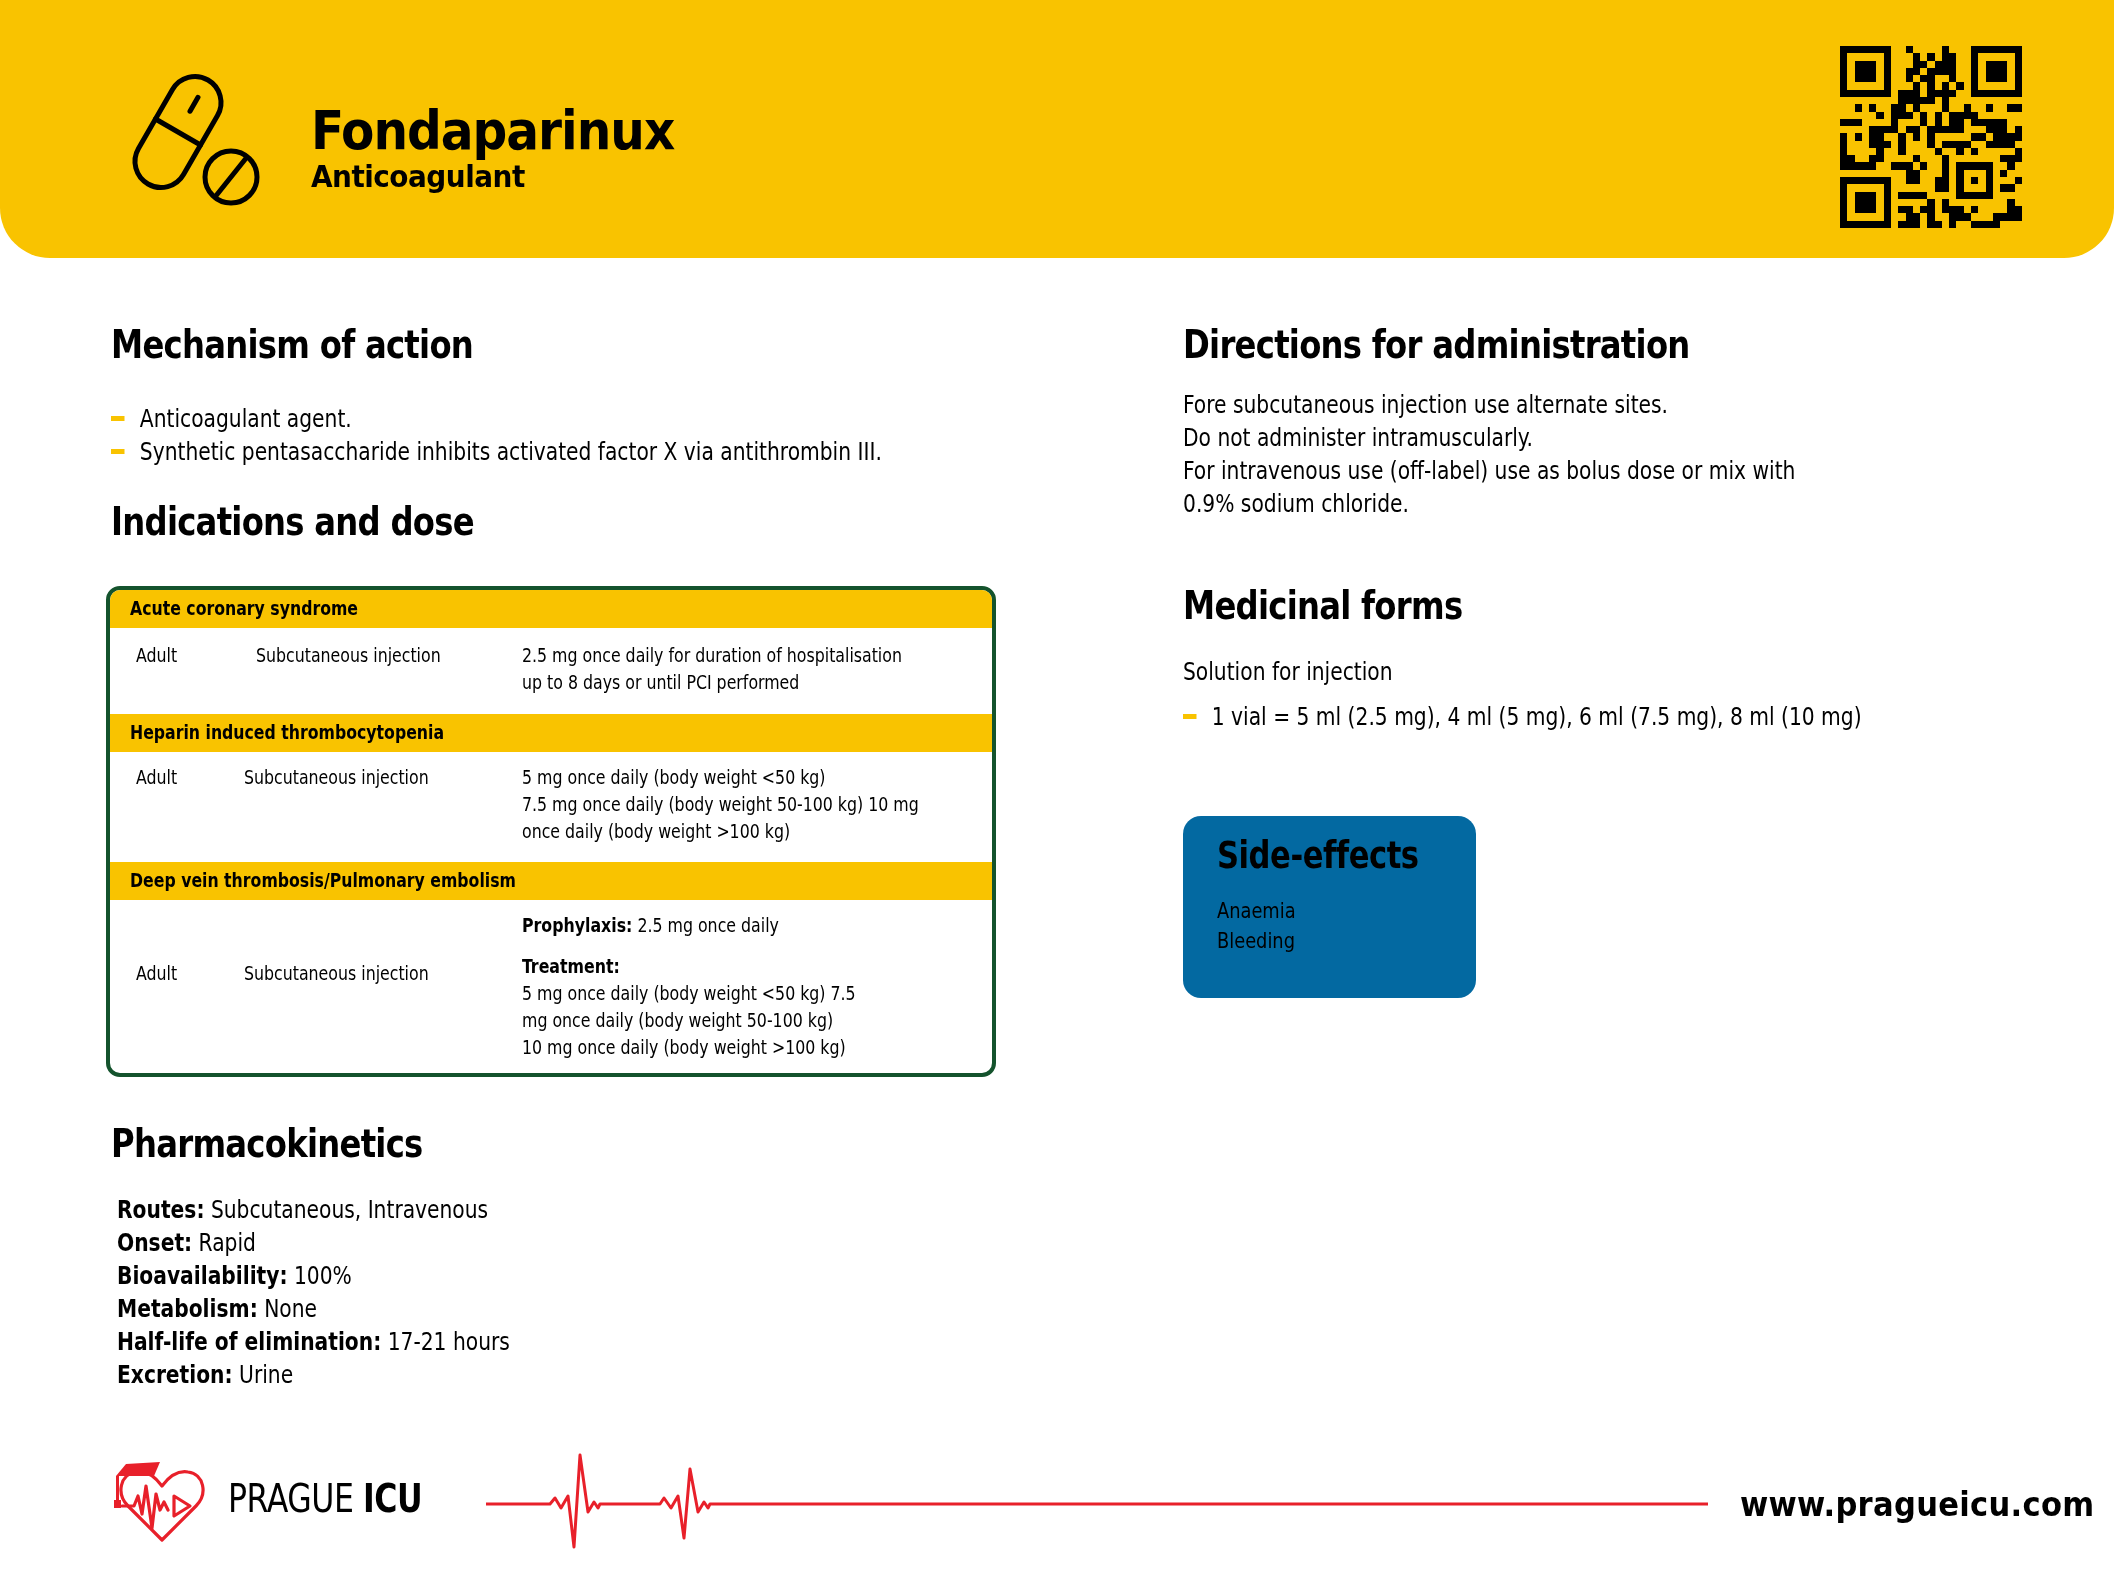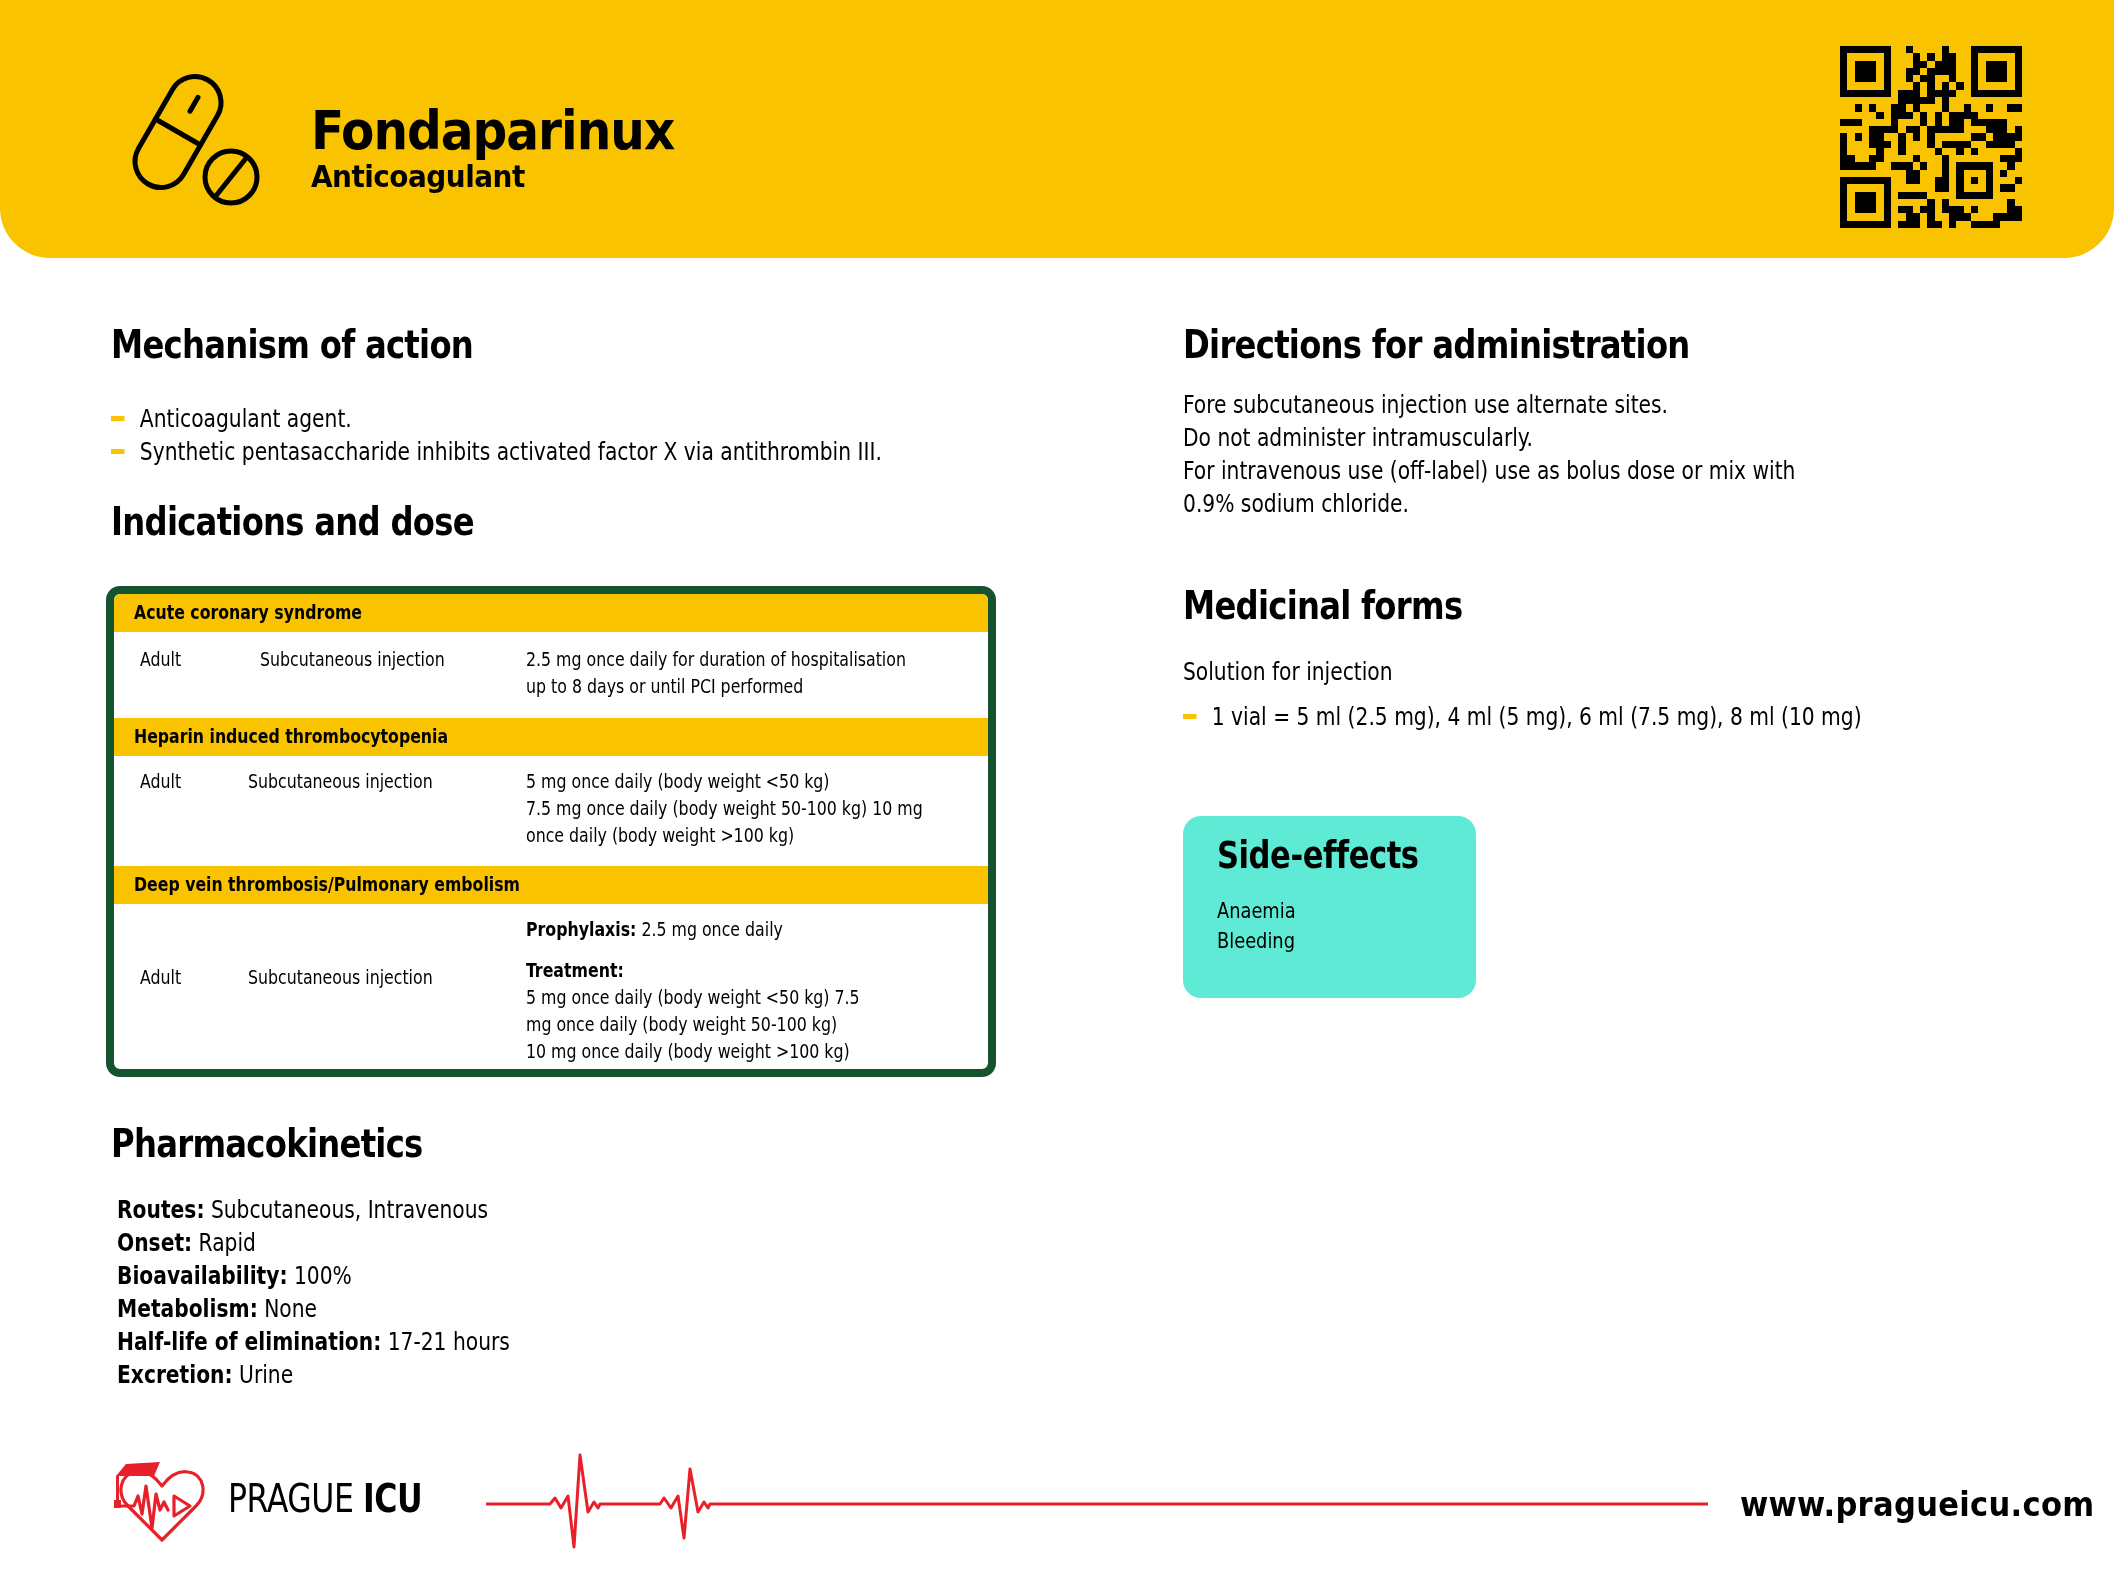--- a/index.html
+++ b/index.html
@@ -28,41 +28,41 @@
   .body-text { font-size:25px; line-height:33px; white-space:nowrap; font-family:"DejaVu Sans",sans-serif; transform:scaleX(0.9); transform-origin:left top; }
   .bullets { list-style:none; margin:0; padding:0; }
   .bullets li { position:relative; padding-left:32px; }
   .bullets li .dash {
     position:absolute; left:0; top:14px; width:15px; height:5px; background:#F9C300;
   }
 
   
   .dose-table {
     position:absolute; left:106px; top:586px; width:890px; height:491px;
-    box-sizing:border-box; border:8px solid #14532d; border-radius:14px;
+    box-sizing:border-box; border:4px solid #14532d; border-radius:14px;
     background:#fff; overflow:hidden;
   }
   .ind-header {
     background:#F9C300; height:38px; box-sizing:border-box; padding-left:20px;
     font-size:19px; font-weight:bold; line-height:36px;
     font-family:"DejaVu Sans",sans-serif; white-space:nowrap;
   }
   .ind-header span { display:inline-block; transform:scaleX(0.92); transform-origin:left center; }
   .dose-row { position:relative; font-size:19.5px; line-height:27px; font-family:"DejaVu Sans",sans-serif; }
   .dose-row .cell { position:absolute; white-space:nowrap; transform:scaleX(0.9); transform-origin:left top; }
   .bold { font-weight:bold; }
 
   
   .pk-line { font-size:25px; line-height:33px; white-space:nowrap; font-family:"DejaVu Sans",sans-serif; transform:scaleX(0.9); transform-origin:left top; }
   .pk-line b { font-weight:bold; }
 
   
   .side-box {
     position:absolute; left:1183px; top:816px; width:293px; height:182px;
-    background:#5eead4; border-radius:18px;text-decoration:underline;
+    background:#0369a1; border-radius:18px;text-decoration:underline;
   }
   .side-title { position:absolute; left:34px; top:18px; font-size:37px; font-weight:bold; font-family:"DejaVu Sans",sans-serif; letter-spacing:-0.5px; transform:scaleX(0.92); transform-origin:left top; white-space:nowrap; }
   .side-list { position:absolute; left:34px; top:80px; font-size:22px; line-height:30px; font-family:"DejaVu Sans",sans-serif; transform:scaleX(0.9); transform-origin:left top; white-space:nowrap; }
 
   
   .footer-logo { left:110px; top:1458px; width:105px; height:84px; }
   .brand { left:228px; top:1476px; font-size:39px; font-family:"DejaVu Sans",sans-serif; letter-spacing:-0.5px; white-space:nowrap; transform:scaleX(0.9); transform-origin:left top; }
   .brand .light { font-weight:normal; }
   .brand .strong { font-weight:bold; }
   .ecg { left:480px; top:1450px; width:1230px; height:105px; }

